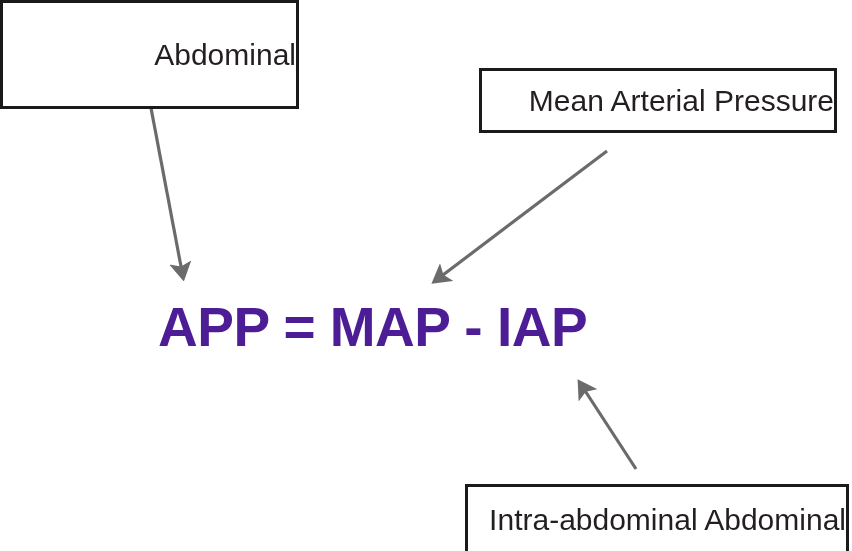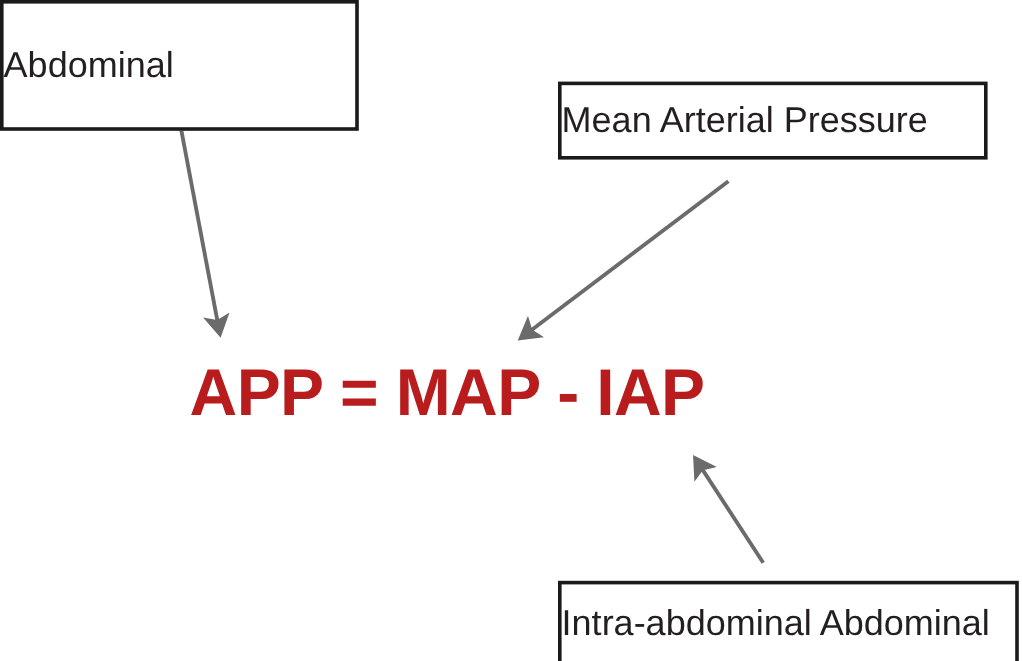--- a/index.html
+++ b/index.html
@@ -24,38 +24,38 @@
     border: 3px solid #1a1a1a;
     background: #ffffff;
     color: #231f20;
     font-family: "Liberation Sans", sans-serif;
     font-size: 30px;
     line-height: 40px;
     text-align: center;
     white-space: nowrap;
     display: flex;
     flex-direction: column;
-    align-items: flex-start;
+    align-items: flex-end;
     justify-content: center;
   }
   .label-box .line {
     display: block;
   }
 
   
   #box-app {
     left: 0px;
     top: 0px;
     width: 299px;
     height: 109px;
   }
 
   
   #box-map {
-    left: 465px;
+    left: 479px;
     top: 68px;
     width: 358px;
     height: 65px;
     justify-content: center;
   }
 
   
   #box-iap {
     left: 465px;
     top: 484px;
@@ -70,21 +70,21 @@
     top: 296px;
     width: 448px;
     height: 62px;
     display: flex;
     align-items: center;
     justify-content: flex-start;
     font-family: "Liberation Sans", sans-serif;
     font-weight: bold;
     font-size: 55px;
     letter-spacing: -0.5px;
-    color: #b91c1c;
+    color: #4c1d95;
     white-space: nowrap;
   }
 
   
   #arrow-layer {
     position: absolute;
     left: 0;
     top: 0;
     width: 852px;
     height: 551px;

